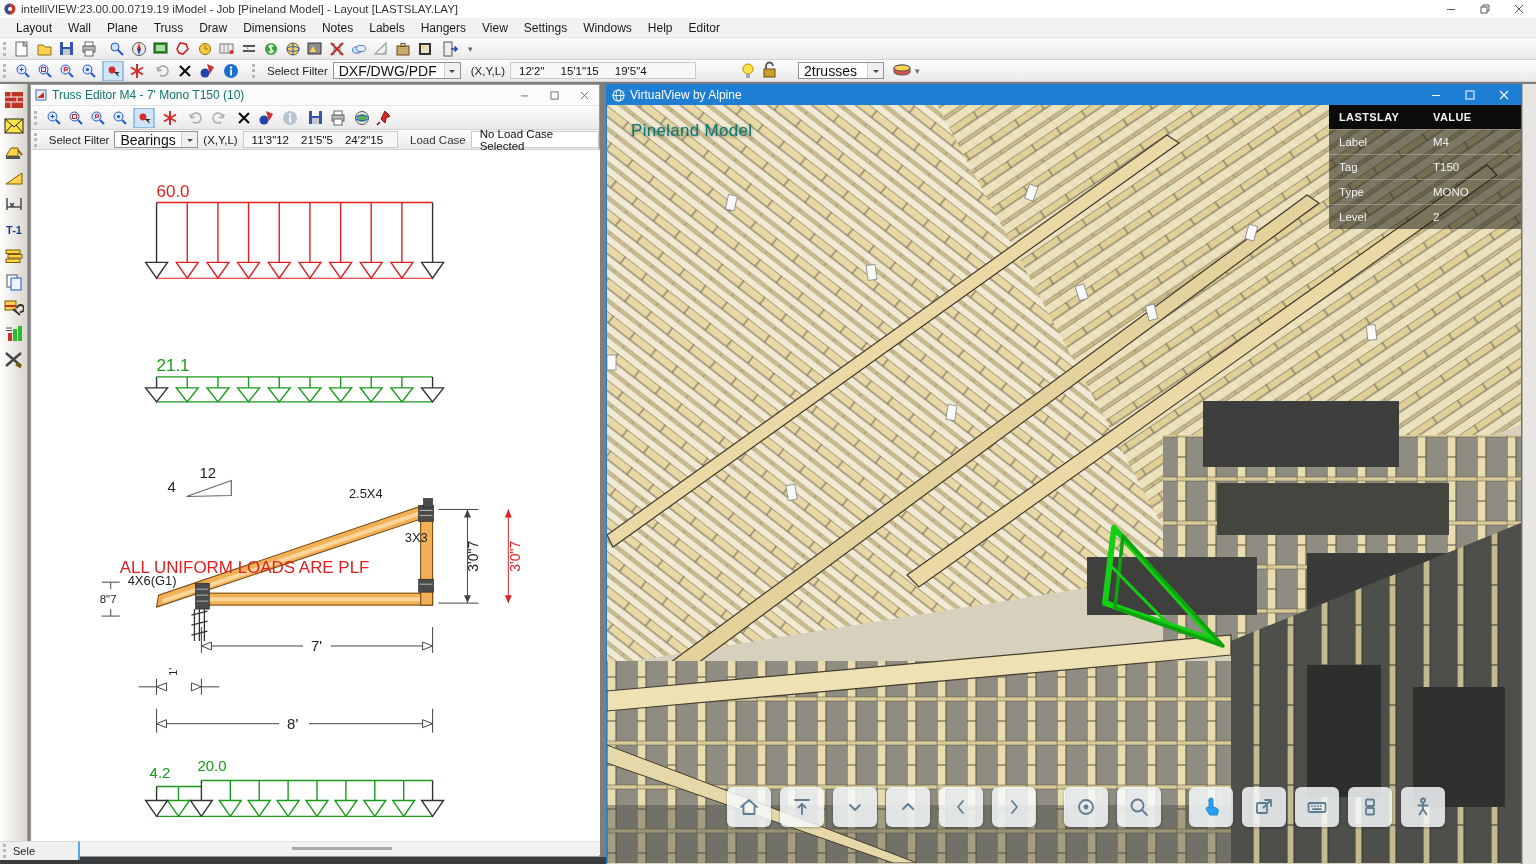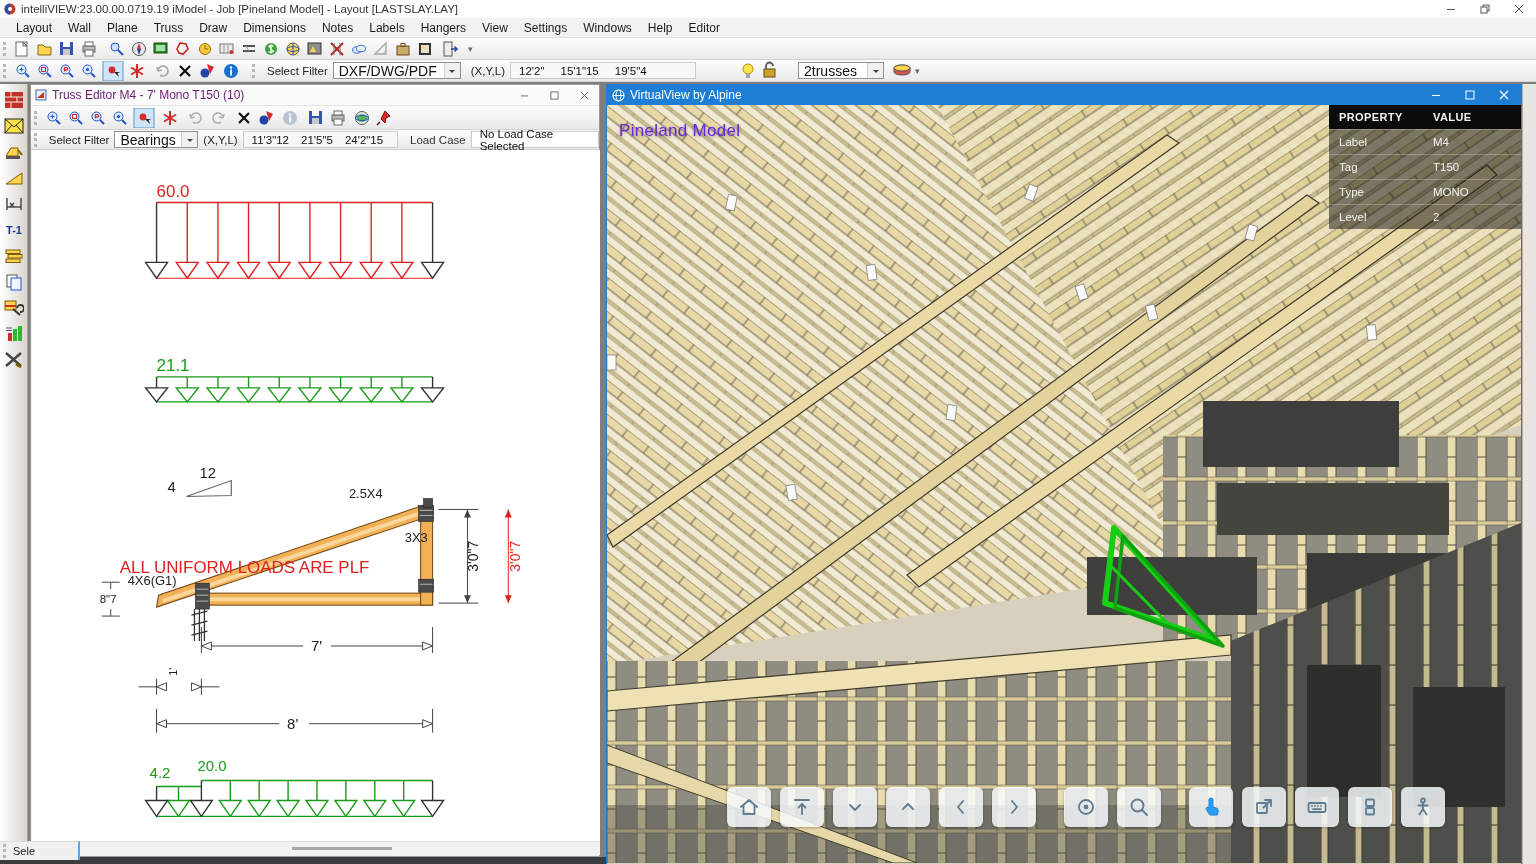--- a/index.html
+++ b/index.html
@@ -27,35 +27,35 @@
               display:flex;align-items:center;justify-content:center}
   .combo .arr i{width:0;height:0;border:3.5px solid transparent;border-top-color:#444;margin-top:4px}
   .coordbox{background:#f7f7f7;border:1px solid #cacaca;height:17px;display:flex;align-items:center;
             gap:16px;font-size:11.5px;color:#111;padding:0 8px;box-sizing:border-box}
   
   .sidebar{left:0;top:84px;width:28px;height:773px;background:linear-gradient(90deg,#ffffff,#d9d5cd);
            border-right:1px solid #a8a49c;display:flex;flex-direction:column;align-items:center;padding-top:4px;box-sizing:border-box}
   .sidebar .sic{width:24px;height:24px;margin-bottom:2px;display:flex;align-items:center;justify-content:center}
   
   .cwin{background:#f0f0f0;border:1px solid #9a9a9a;box-sizing:border-box}
-  .cw-title{height:20px;background:#fbfbfb;display:flex;align-items:center;font-size:12px;color:#701a75;
+  .cw-title{height:20px;background:#fbfbfb;display:flex;align-items:center;font-size:12px;color:#0f766e;
             border-bottom:1px solid #e3e3e3;padding-left:4px}
   .cw-title .wctl span{width:30px}
   
   .te{left:30px;top:84px;width:570px;height:773px}
   .te-toolbar{height:24px}
   .te-filter{height:20px}
   .te-canvas{position:absolute;left:1px;top:65px;width:568px;height:693px;background:#ffffff;overflow:hidden}
   .te-hscroll{position:absolute;left:1px;bottom:1px;width:568px;height:13px;background:#f2f2f2;border-top:1px solid #e0e0e0}
   .te-hthumb{position:absolute;left:260px;top:5px;width:100px;height:3px;background:#a9a9a9}
   
   .vv{left:606px;top:84px;width:916px;height:828px;background:#d6d0bd;border:1px solid #1d7ed4;box-sizing:border-box}
   .vv-title{height:20px;background:#1d7ed4;color:#fff;display:flex;align-items:center;font-size:12px;padding-left:5px}
   .vv-body{position:absolute;left:0;top:20px;width:914px;height:758px;overflow:hidden}
-  .model-name{position:absolute;left:12px;top:16px;font-size:17px;color:#6d28d9;
+  .model-name{position:absolute;left:24px;top:16px;font-size:17px;color:#0f766e;
               text-shadow:0 1px 3px rgba(60,60,50,.55);letter-spacing:.3px}
   .props{position:absolute;left:722px;top:0;width:192px;font-size:11.5px;color:#f2f2f2}
   .props .hd{height:24px;background:#0b0b0b;display:grid;grid-template-columns:104px 1fr;align-items:center;
              font-weight:bold;font-size:11px;letter-spacing:.4px}
   .props .pr{height:24px;background:rgba(22,22,20,.52);display:grid;grid-template-columns:104px 1fr;
              align-items:center;border-top:1px solid rgba(255,255,255,.25)}
   .props .c1{padding-left:10px}
   .vnav{position:absolute;left:120px;bottom:36px;display:flex;align-items:center}
   .vbtn{width:44px;height:40px;border-radius:6px;background:rgba(247,250,252,.84);margin-right:9px;
         box-shadow:0 1px 3px rgba(0,0,0,.28);display:flex;align-items:center;justify-content:center}
@@ -798,21 +798,21 @@
         <path d="M516,431 L508,503 L616,541 Z" stroke="#0ea30e" stroke-width="3.5"></path>
         <line x1="503" y1="460" x2="560" y2="518" stroke="#15cf15" stroke-width="3"></line>
       </g>
     </svg>
 
     <span class="model-name" data-interactable="false">Pineland Model</span>
 
     
     <div class="props" data-interactable="false">
       <div class="hd" data-interactable="false">
-        <span class="c1">PROPERTY</span>
+        <span class="c1">LASTSLAY</span>
         <span>VALUE</span>
       </div>
       <div class="pr" data-interactable="false">
         <span class="c1">Label</span>
           <span>M4</span>
       </div>
       <div class="pr" data-interactable="false">
         <span class="c1">Tag</span>
           <span>T150</span>
       </div>

